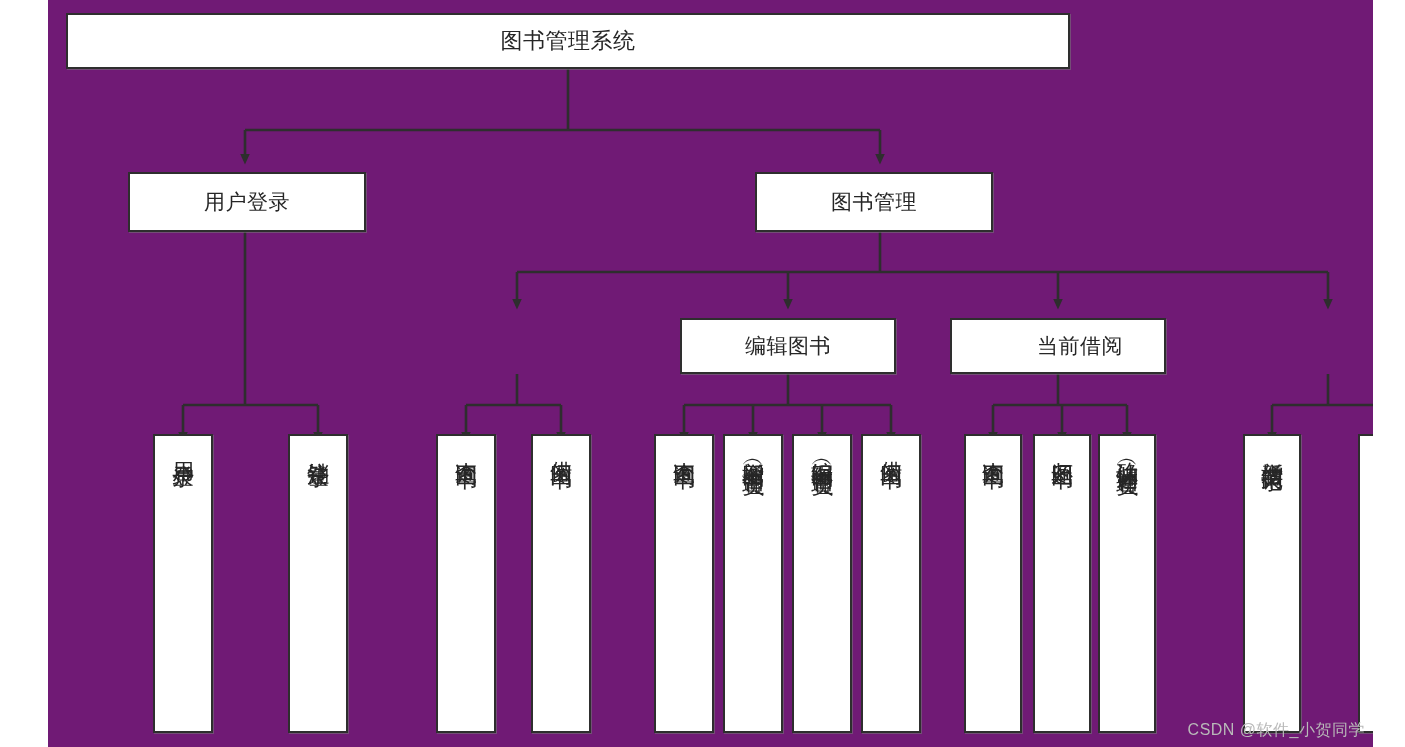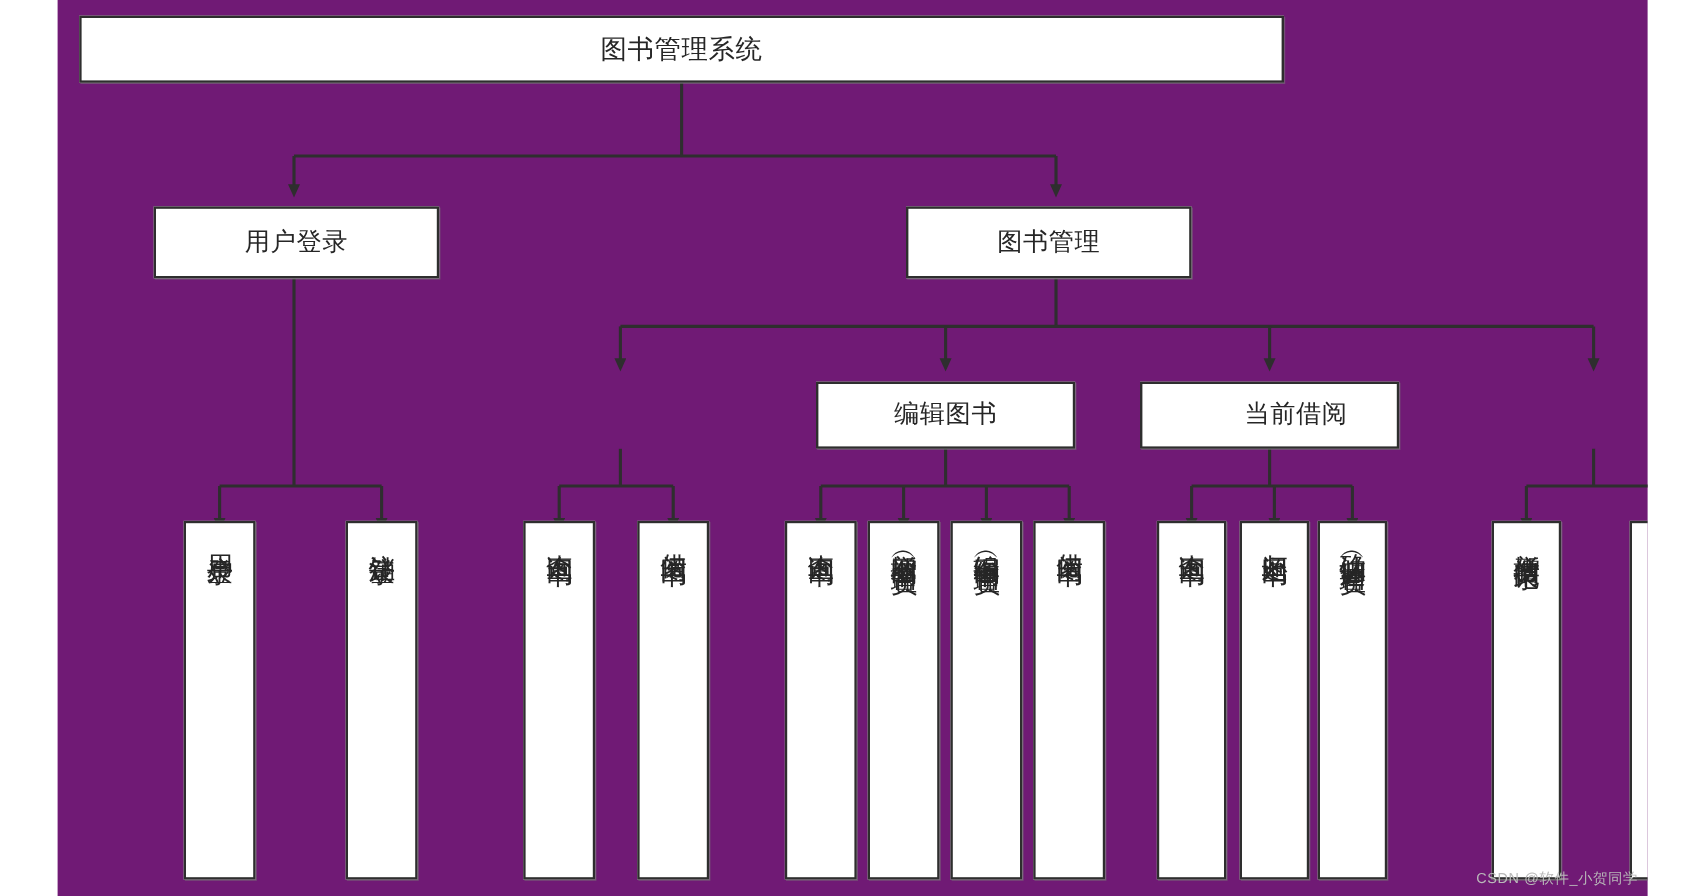--- a/index.html
+++ b/index.html
@@ -59,21 +59,21 @@
     text-orientation: upright;
     font-size: 22px;
     line-height: 1.12;
     letter-spacing: 2px;
     white-space: nowrap;
   }
   .watermark {
     position: absolute;
     right: 8px;
     bottom: 6px;
-    font-size: 12px;
+    font-size: 16px;
     color: #b9b9b9;
     letter-spacing: 0.5px;
     white-space: nowrap;
   }
 </style>
 </head>
 <body>
 
 <div id="canvas">
 

